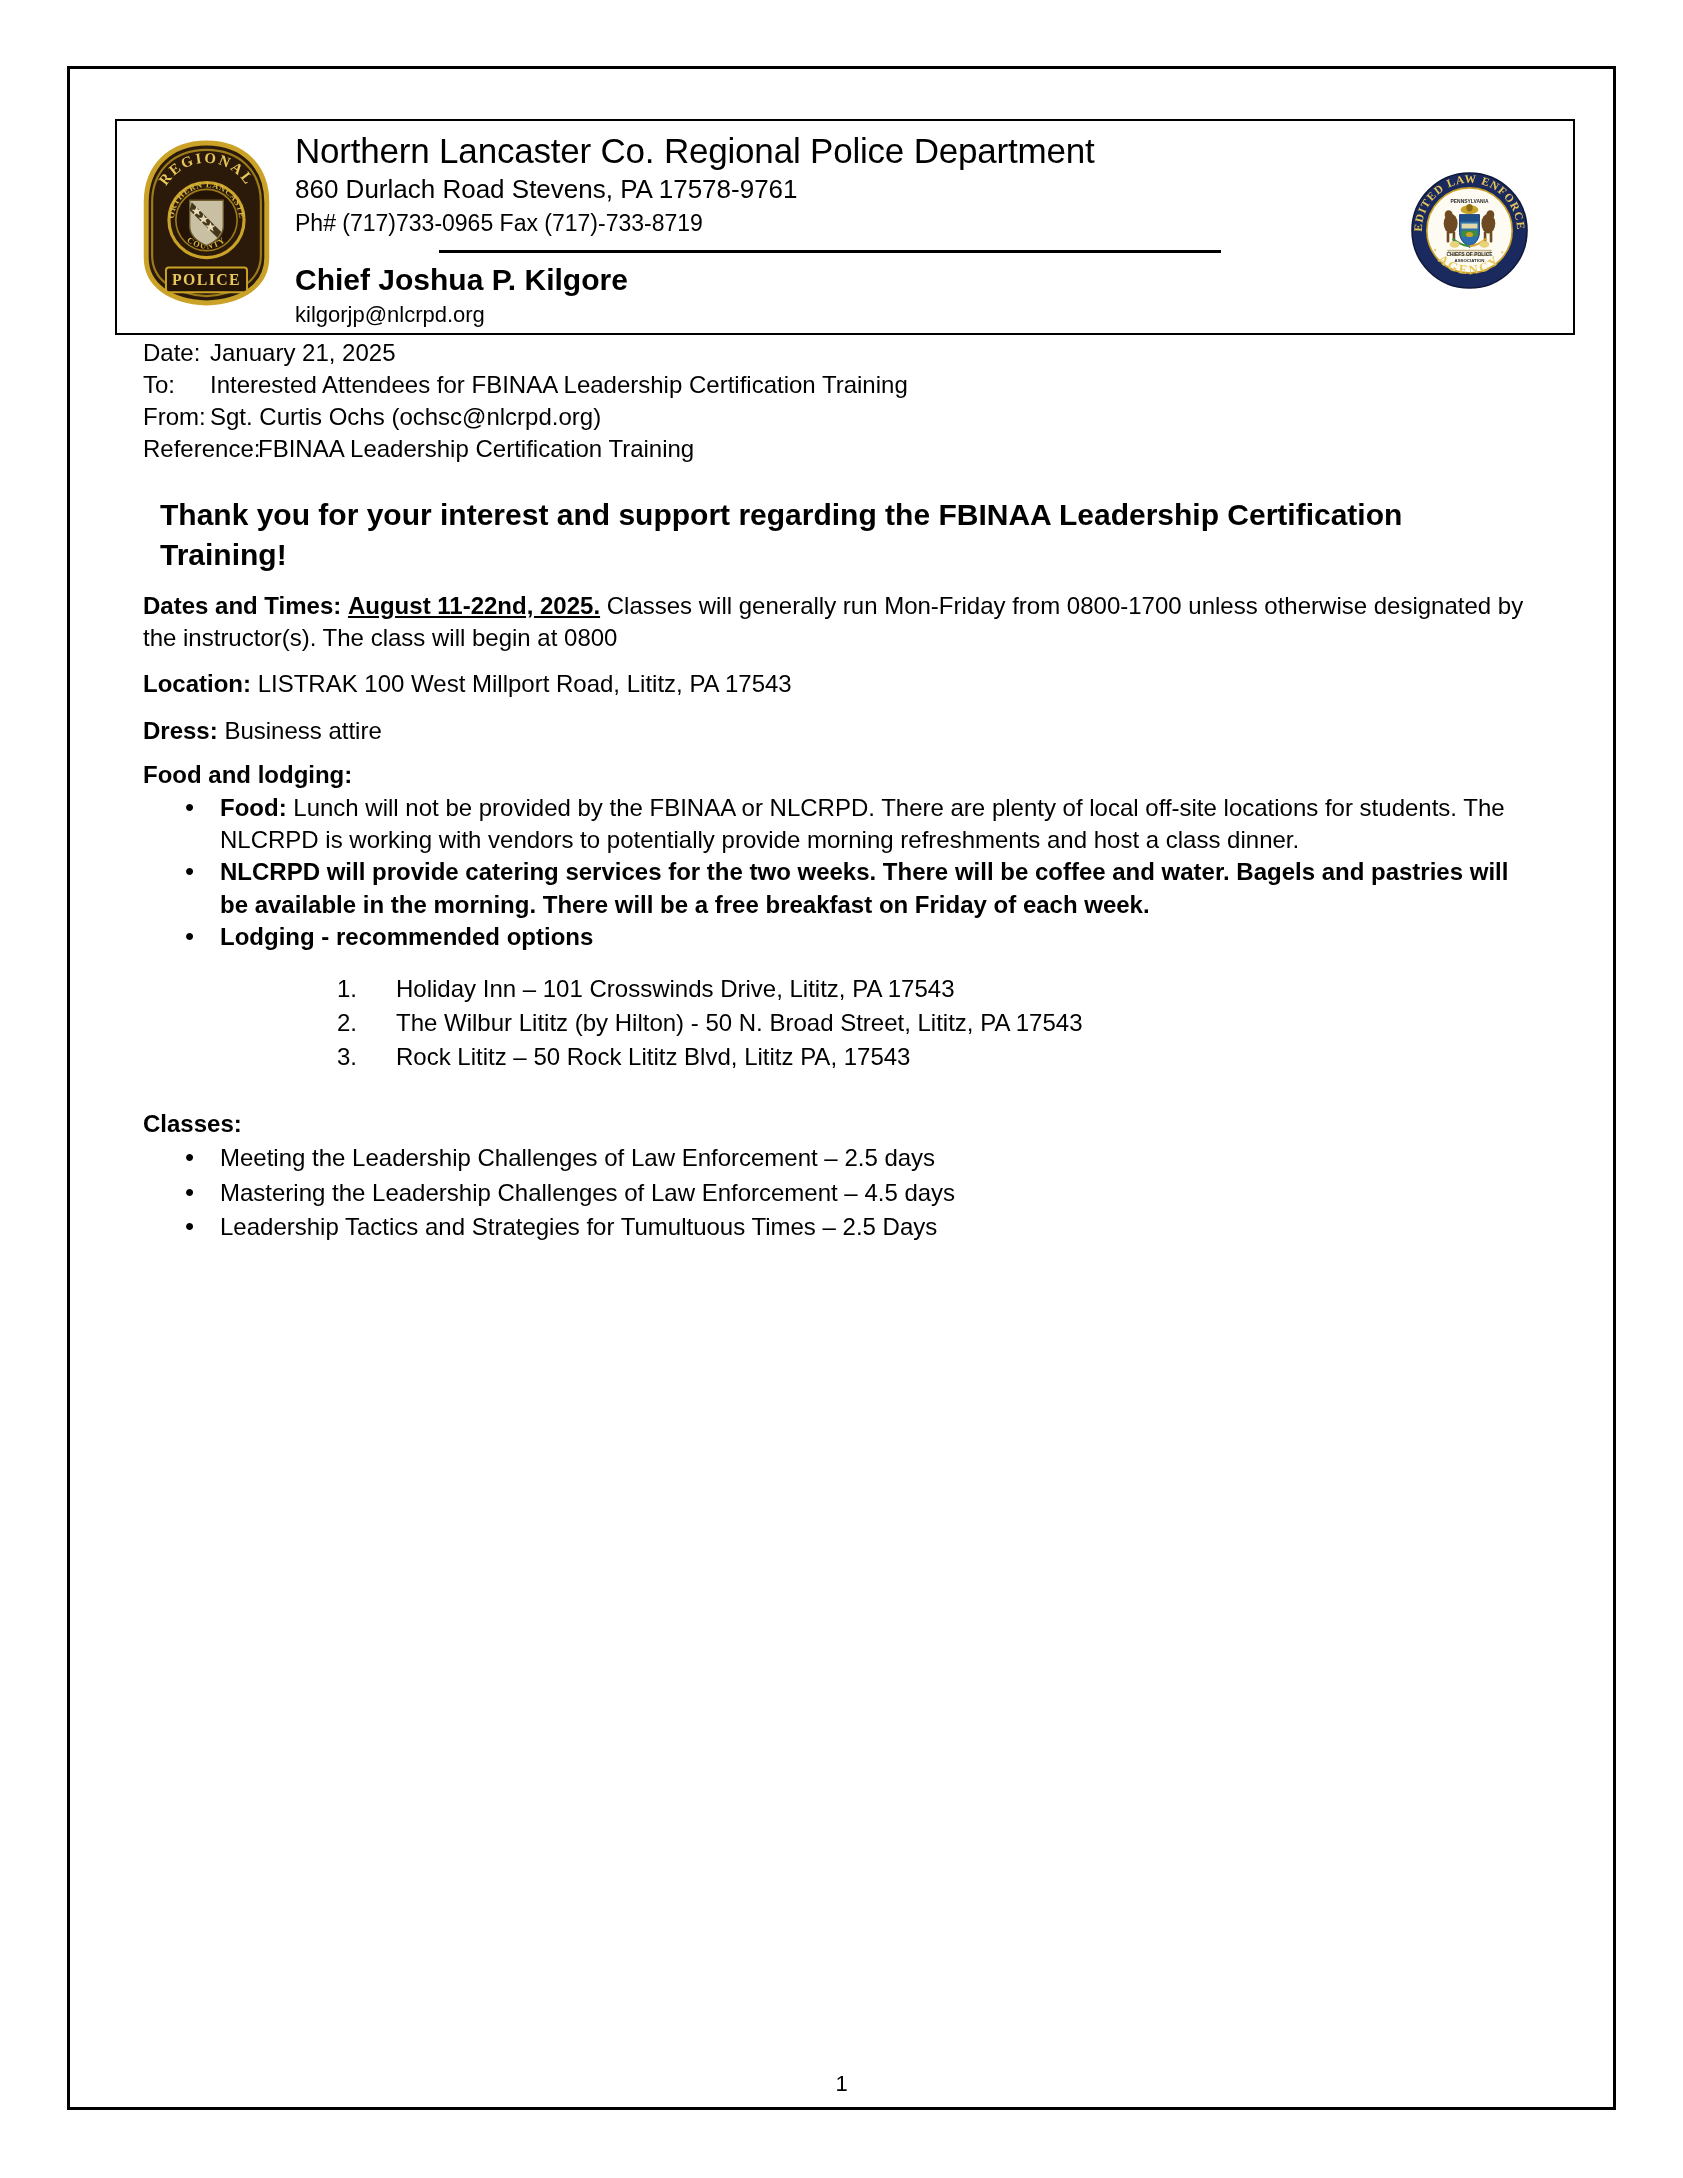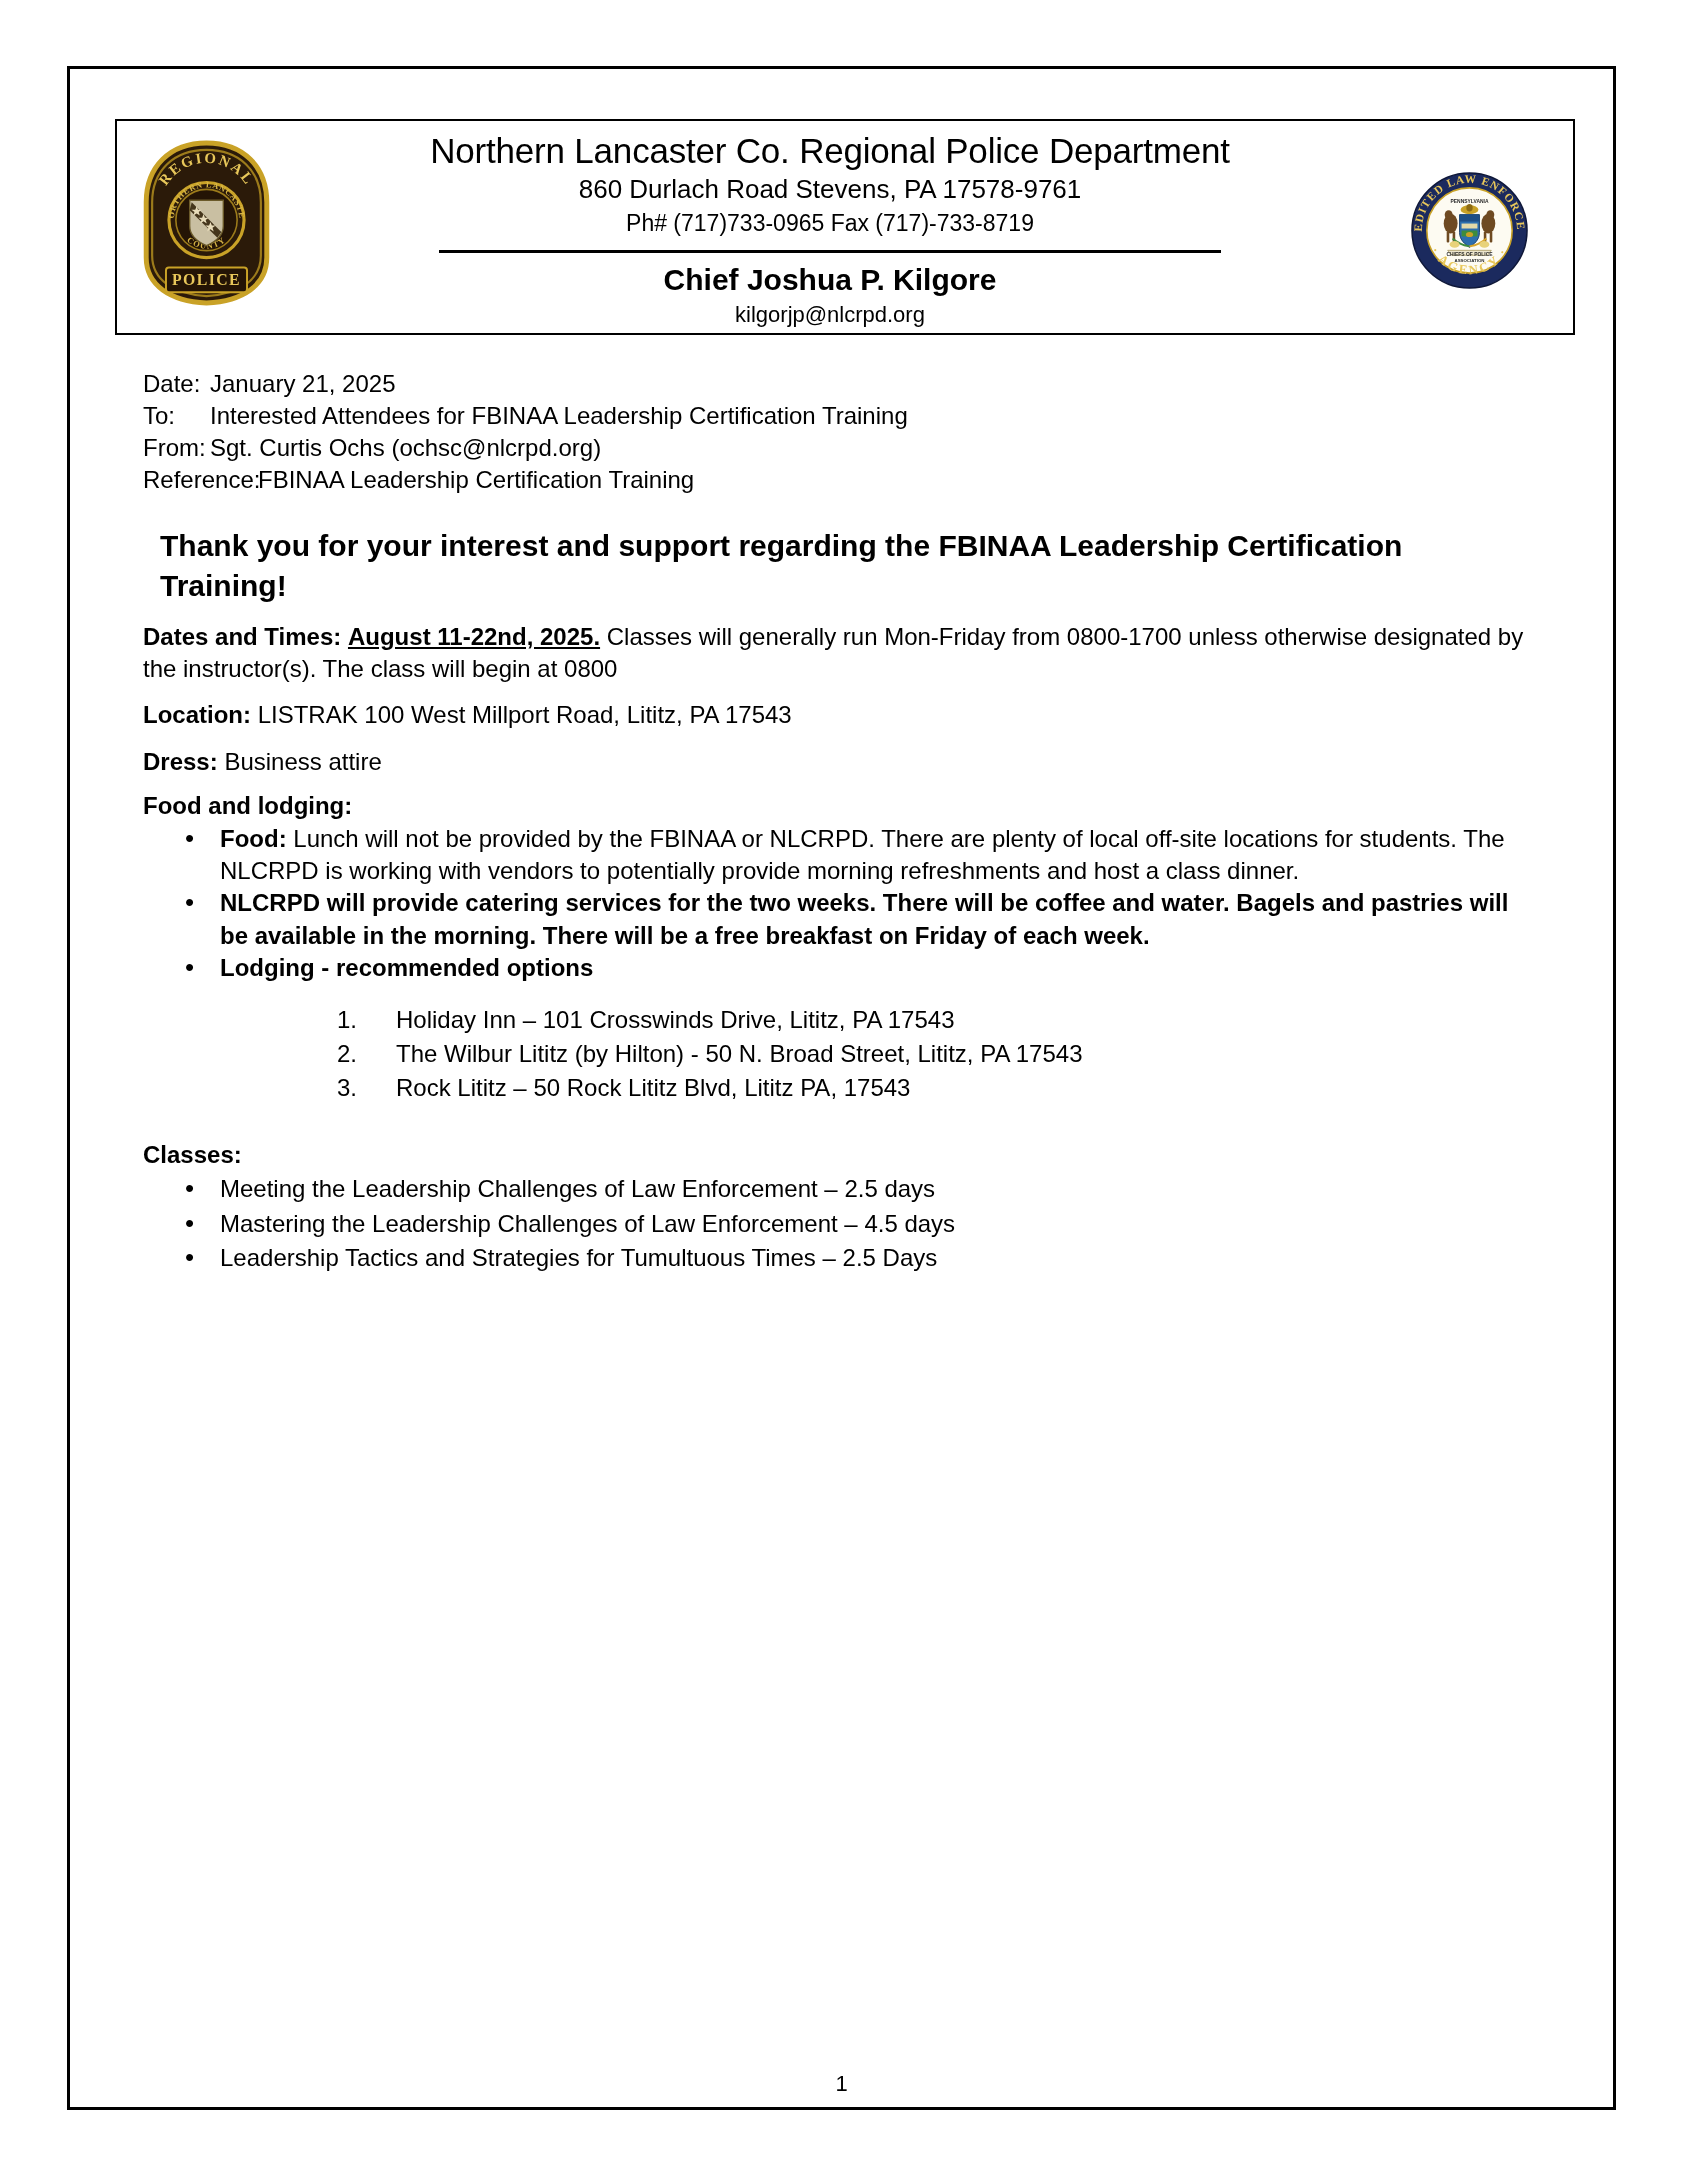--- a/index.html
+++ b/index.html
@@ -45,21 +45,20 @@
   .lh-left {
     width: 178px;
     flex: 0 0 178px;
     display: flex;
     justify-content: center;
     align-items: flex-start;
     padding-top: 16px;
   }
   .lh-center {
     flex: 1 1 auto;
-    text-align: center;
     padding-top: 10px;
   }
   .lh-right {
     width: 208px;
     flex: 0 0 208px;
     display: flex;
     justify-content: center;
     align-items: flex-start;
     padding-top: 48px;
   }
@@ -118,21 +117,21 @@
     position: relative;
     width: 123px;
     height: 123px;
   }
   .seal svg { display: block; }
 
   
   .body-content {
     position: absolute;
     left: 73px;
-    top: 299px;
+    top: 268px;
     width: 1386px;
     font-size: 24px;
     line-height: 1.35;
   }
 
   .memo-line {
     white-space: nowrap;
     line-height: 1.33;
   }
   .memo-label {

